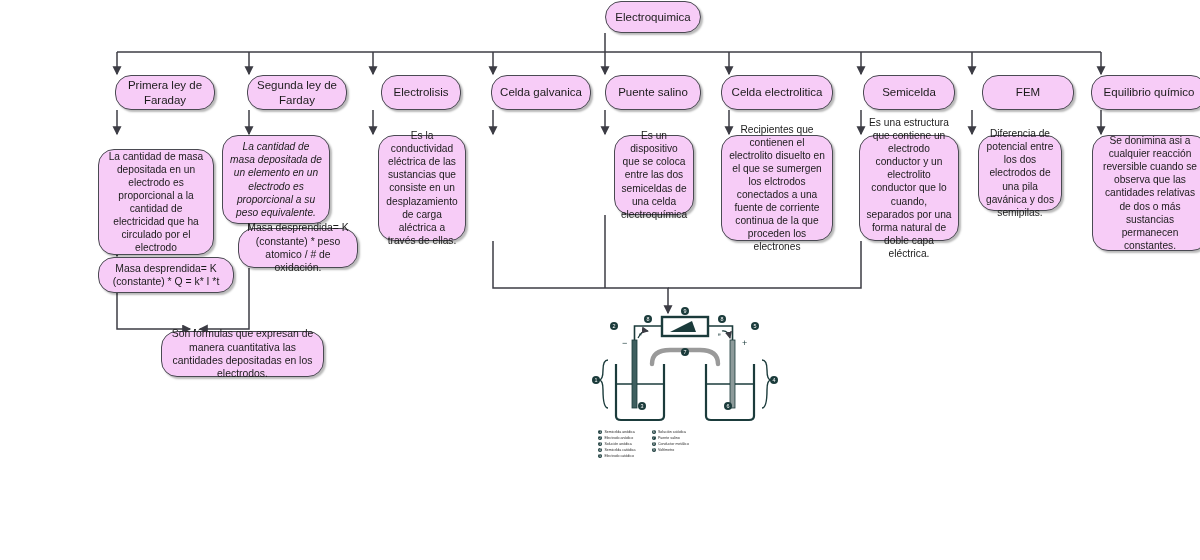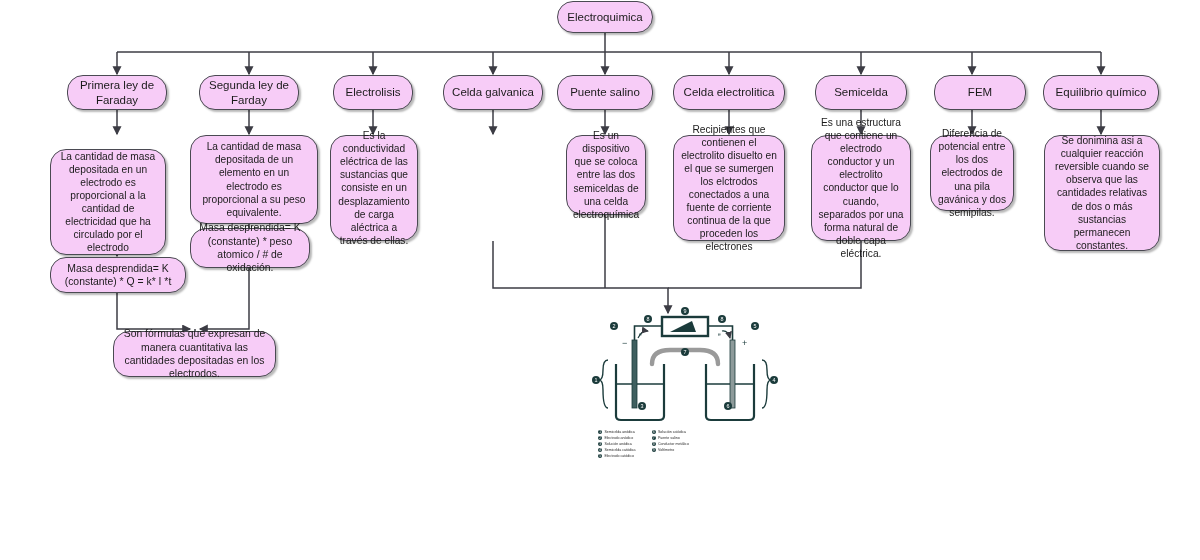--- a/index.html
+++ b/index.html
@@ -28,20 +28,21 @@
     border-radius: 16px;
     box-shadow: 2px 2px 2px rgba(0,0,0,0.28);
     color: #1b1b1b;
     display: flex;
     align-items: center;
     justify-content: center;
     text-align: center;
     line-height: 1.28;
     padding: 4px 6px;
     white-space: pre-line;
+    margin-left: 48px;
   }
   .node.root { font-size: 11.5px; }
   .node.cat  { font-size: 11.5px; }
   .node.desc { font-size: 10.2px; }
   .node.formula { font-size: 10.4px; }
 
   
   #cell-figure {
     position: absolute;
     left: 592px; top: 312px;
@@ -134,21 +135,21 @@
 Farday</div>
   <div class="node cat" style="left:333px; top:75px; width:80px; height:35px;">Electrolisis</div>
   <div class="node cat" style="left:443px; top:75px; width:100px; height:35px;">Celda galvanica</div>
   <div class="node cat" style="left:557px; top:75px; width:96px; height:35px;">Puente salino</div>
   <div class="node cat" style="left:673px; top:75px; width:112px; height:35px;">Celda electrolitica</div>
   <div class="node cat" style="left:815px; top:75px; width:92px; height:35px;">Semicelda</div>
   <div class="node cat" style="left:934px; top:75px; width:92px; height:35px;">FEM</div>
   <div class="node cat" style="left:1043px; top:75px; width:116px; height:35px;">Equilibrio químico</div>
 
   <div class="node desc" style="left:50px; top:149px; width:116px; height:106px;">La cantidad de masa depositada en un electrodo es proporcional a la cantidad de electricidad que ha circulado por el electrodo</div>
-  <div class="node desc" style="left:190px; top:135px; width:128px; height:89px;">La cantidad de masa depositada de un elemento en un electrodo es proporcional a su peso equivalente.</div>
+  <div class="node desc" style="left:174px; top:135px; width:108px; height:89px;font-style:italic;">La cantidad de masa depositada de un elemento en un electrodo es proporcional a su peso equivalente.</div>
   <div class="node desc" style="left:330px; top:135px; width:88px; height:106px;">Es la conductividad eléctrica de las sustancias que consiste en un desplazamiento de carga aléctrica a través de ellas.</div>
   <div class="node desc" style="left:566px; top:135px; width:80px; height:80px;">Es un dispositivo que se coloca entre las dos semiceldas de una celda electroquímica</div>
   <div class="node desc" style="left:673px; top:135px; width:112px; height:106px;">Recipientes que contienen el electrolito disuelto en el que se sumergen los elctrodos conectados a una fuente de corriente continua de la que proceden los electrones</div>
   <div class="node desc" style="left:811px; top:135px; width:100px; height:106px;">Es una estructura que contiene un electrodo conductor y un electrolito conductor que lo cuando, separados por una forma natural de doble capa eléctrica.</div>
   <div class="node desc" style="left:930px; top:135px; width:84px; height:76px;">Diferencia de potencial entre los dos electrodos de una pila gavánica y dos semipilas.</div>
   <div class="node desc" style="left:1044px; top:135px; width:116px; height:116px;">Se donimina asi a cualquier reacción reversible cuando se observa que las cantidades relativas de dos o más sustancias permanecen constantes.</div>
 
   <div class="node formula" style="left:50px; top:257px; width:136px; height:36px;">Masa desprendida= K (constante) * Q = k* I *t</div>
   <div class="node formula" style="left:190px; top:228px; width:120px; height:40px;">Masa desprendida= K (constante) * peso atomico / # de oxidación.</div>
 

